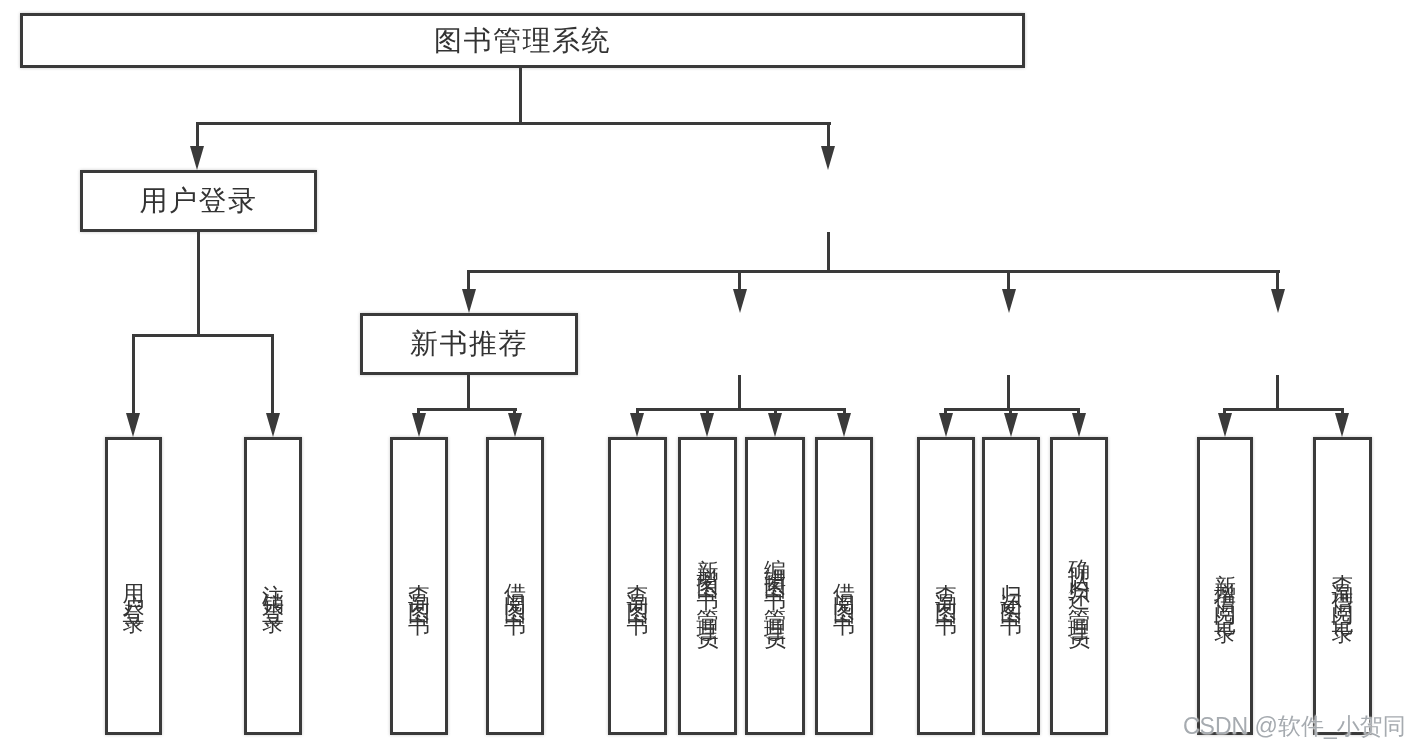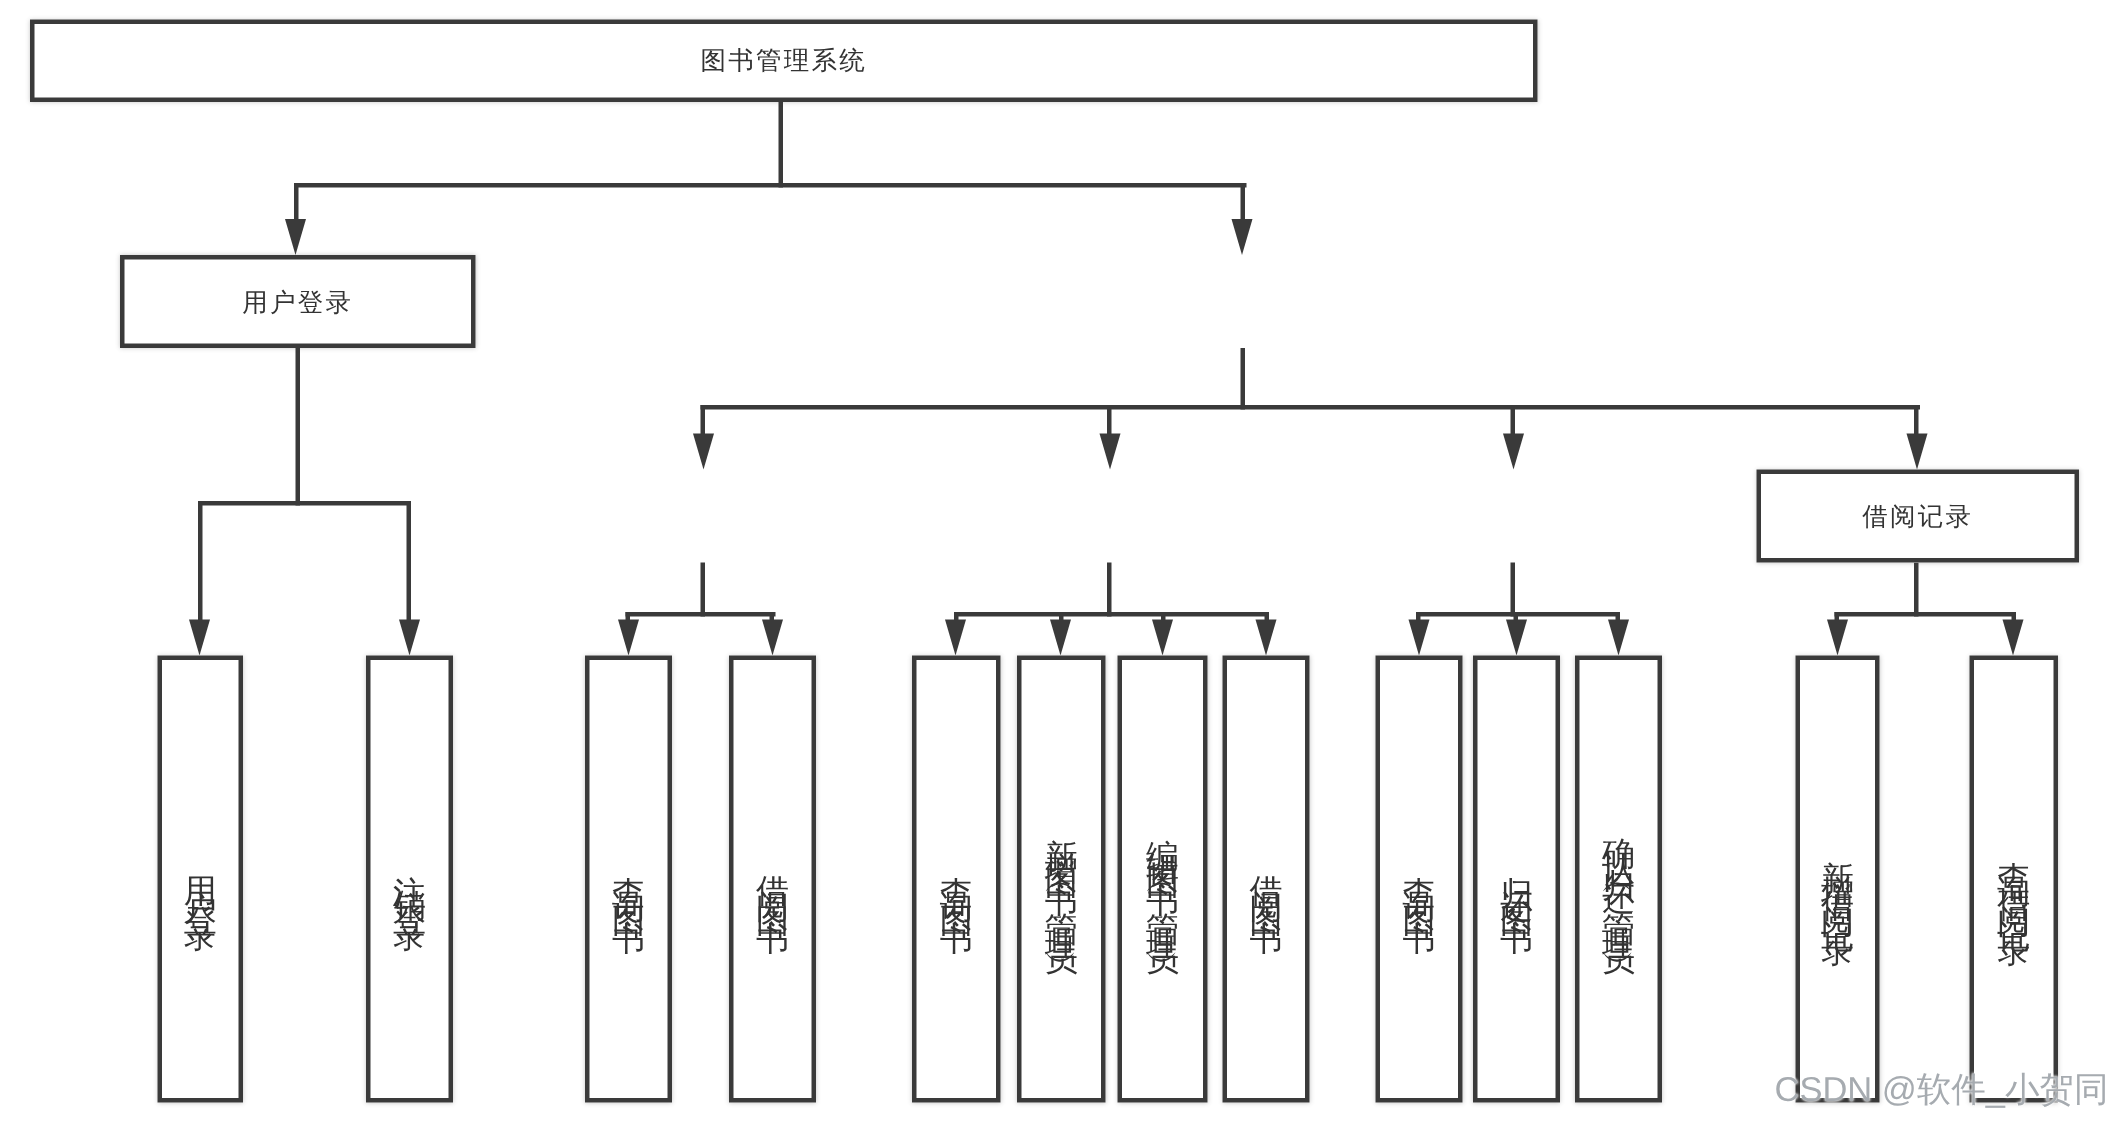--- a/index.html
+++ b/index.html
@@ -23,21 +23,21 @@
     border-top:24px solid var(--line);
   }
   
   .node{
     position:absolute;box-sizing:border-box;background:var(--bg);
     border:3px solid var(--line);color:var(--text);
     display:flex;align-items:center;justify-content:center;
     box-shadow:0 0 3px rgba(70,70,70,.30);
     z-index:2;
   }
-  .node.h span{font-size:17px;letter-spacing:1.5px;white-space:nowrap;}
+  .node.h span{font-size:28px;letter-spacing:1.5px;white-space:nowrap;}
   .node.v span{
     writing-mode:vertical-rl;text-orientation:mixed;
     font-size:22px;letter-spacing:10px;line-height:1;white-space:nowrap;
   }
   .watermark{
     position:absolute;left:1183px;top:711px;z-index:6;
     font-size:23px;color:var(--wm);white-space:nowrap;
     text-shadow:0 0 2px #fff,0 0 2px #fff;
   }
 </style>
@@ -106,22 +106,22 @@
   <div class="arrow" style="left:1335px;top:413px"></div>
 
   <div class="node h" style="left:20px;top:13px;width:1005px;height:55px">
     <span>图书管理系统</span>
   </div>
 
   <div class="node h" style="left:80px;top:170px;width:237px;height:62px">
     <span>用户登录</span>
   </div>
 
-  <div class="node h" style="left:1171px;top:313px;width:215px;height:62px">
-    <span>借阅记录</span>
+  <div class="node h" style="left:360px;top:313px;width:218px;height:62px">
+    <span>新书推荐</span>
   </div>
 
   <div class="node v" style="left:105px;top:437px;width:57px;height:298px">
     <span>用户登录</span>
   </div>
   <div class="node v" style="left:244px;top:437px;width:58px;height:298px">
     <span>注销登录</span>
   </div>
 
   <div class="node v" style="left:390px;top:437px;width:58px;height:298px">

